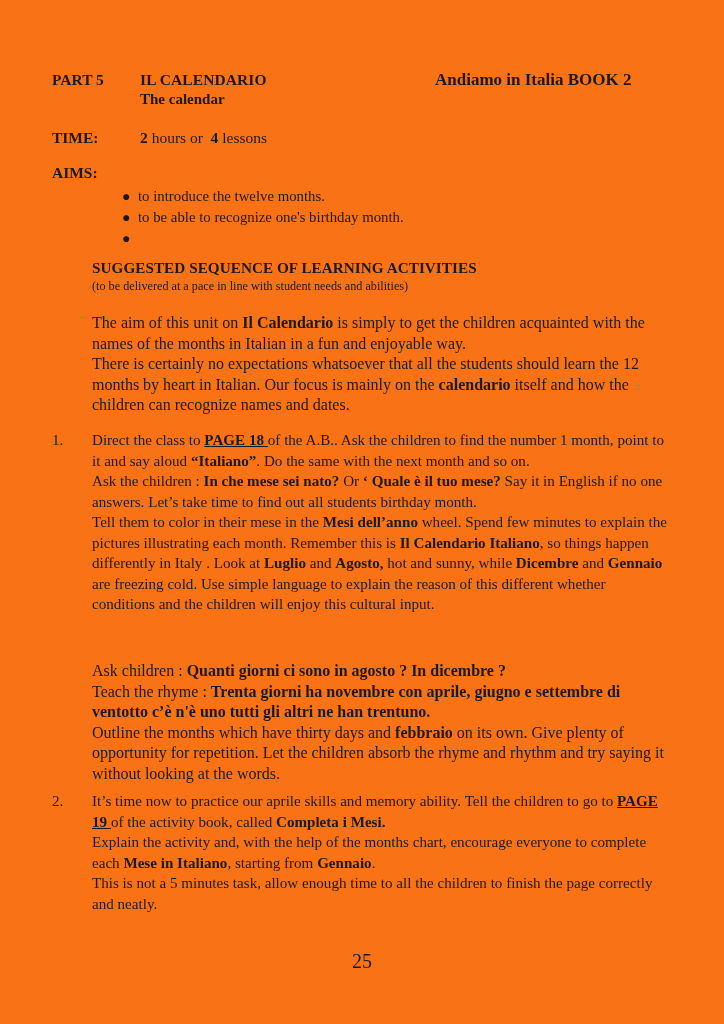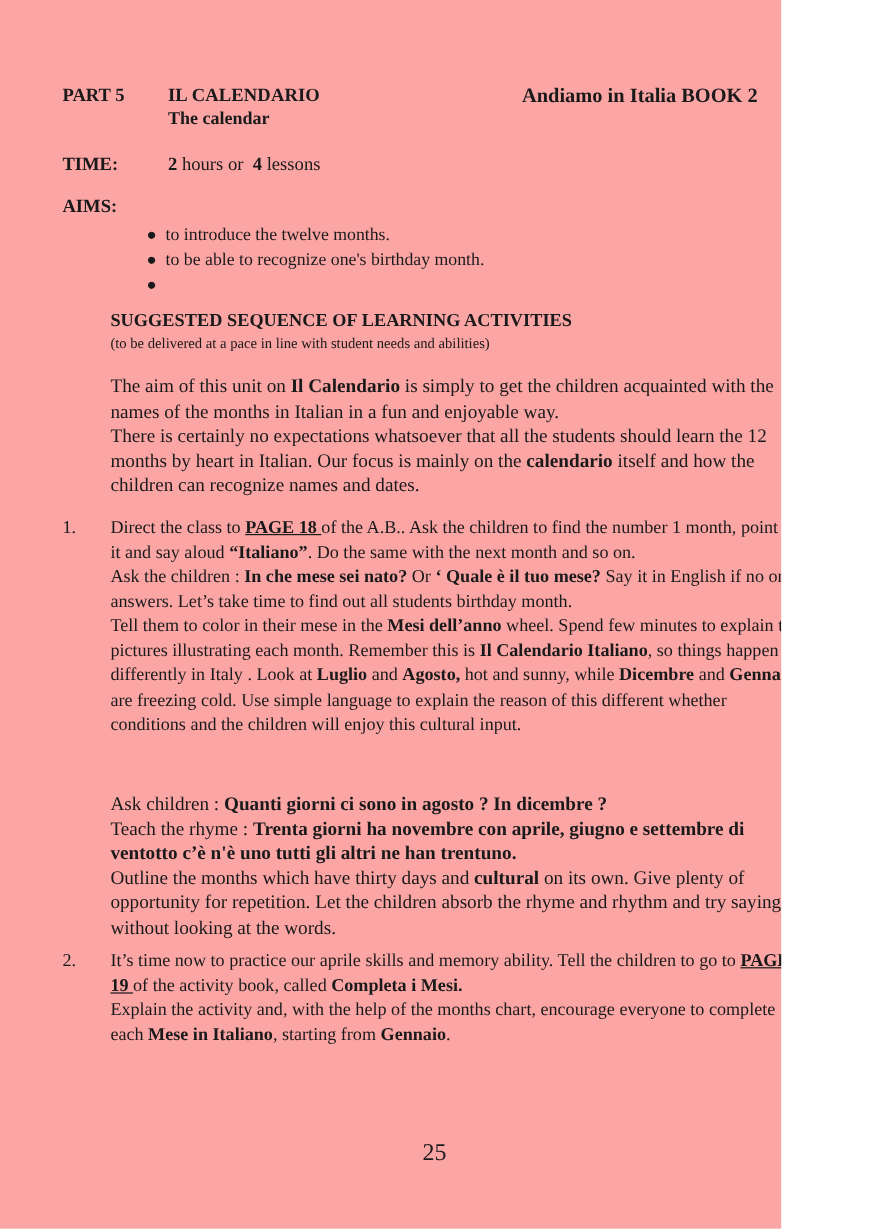--- a/index.html
+++ b/index.html
@@ -11,23 +11,23 @@
     width: 724px;
     height: 1024px;
     position: relative;
     font-family: "Liberation Serif", "DejaVu Serif", serif;
     color: #1a1a1a;
     -webkit-font-smoothing: antialiased;
   }
   .page {
     position: absolute;
     left: 0; top: 0;
-    width: 651px;
+    width: 724px;
     height: 1024px;
-    background: #fca5a5;
+    background: #f97316;
     overflow: hidden;
   }
 
   
   .header-row {
     position: absolute;
     left: 52px;
     top: 70px;
     width: 620px;
     font-size: 15.5px;
@@ -195,26 +195,27 @@
     <div class="num-body">
       <p><span>Direct the class to </span><span class="b u">PAGE 18 </span><span>of the  A.B.. Ask the children to find the  number 1 month, point to it and say aloud </span><span class="b">“Italiano”</span><span>. Do the same with the next month and so on.</span></p>
       <p><span>Ask the children : </span><span class="b">In che mese sei nato?</span><span> Or </span><span class="b">‘ Quale è il tuo mese?</span><span>  Say it in English if no one answers.  Let’s take time to find out all students birthday month.</span></p>
       <p><span>Tell them to color in their mese in the </span><span class="b">Mesi dell’anno</span><span> wheel.  Spend few minutes to explain the pictures illustrating each month.  Remember this is </span><span class="b">Il Calendario Italiano</span><span>, so things happen differently in Italy .  Look at </span><span class="b">Luglio</span><span> and </span><span class="b">Agosto,</span><span> hot and sunny, while </span><span class="b">Dicembre</span><span> and </span><span class="b">Gennaio</span><span> are freezing cold. Use simple language to explain the reason of this different whether conditions and the children will enjoy this cultural input.</span></p>
     </div>
   </div>
 
   <div class="block" style="top:661px;">
     <p><span>Ask children : </span><span class="b"> Quanti giorni ci sono in agosto ? In dicembre ?</span></p>
     <p><span>Teach the rhyme : </span><span class="b">Trenta giorni ha novembre con aprile, giugno e settembre di ventotto c’è n'è uno tutti gli altri ne han trentuno.</span></p>
-    <p><span>Outline the months which have thirty days and </span><span class="b">cultural</span><span> on its own. Give plenty of opportunity for repetition.  Let the children absorb the rhyme and rhythm and try saying it without looking at the words.</span></p>
+    <p><span>Outline the months which have thirty days and </span><span class="b">febbraio</span><span> on its own. Give plenty of opportunity for repetition.  Let the children absorb the rhyme and rhythm and try saying it without looking at the words.</span></p>
   </div>
 
   <div class="numbered" style="top:791px;">
     <span class="num-marker">2.</span>
     <div class="num-body">
       <p><span>It’s time now to practice our aprile skills and memory ability. Tell the children to go to </span><span class="b u">PAGE 19 </span><span>of the activity book, called </span><span class="b">Completa i Mesi.</span></p>
       <p><span>Explain the activity and, with the help of the months chart, encourage everyone to complete each </span><span class="b">Mese in Italiano</span><span>, starting from </span><span class="b">Gennaio</span><span>.</span></p>
+      <p><span>This is not a  5 minutes task, allow enough time to all the children to finish the page correctly and neatly.</span></p>
     </div>
   </div>
 
   <div class="pageno">25</div>
 
 </div>
 
 </body></html>

